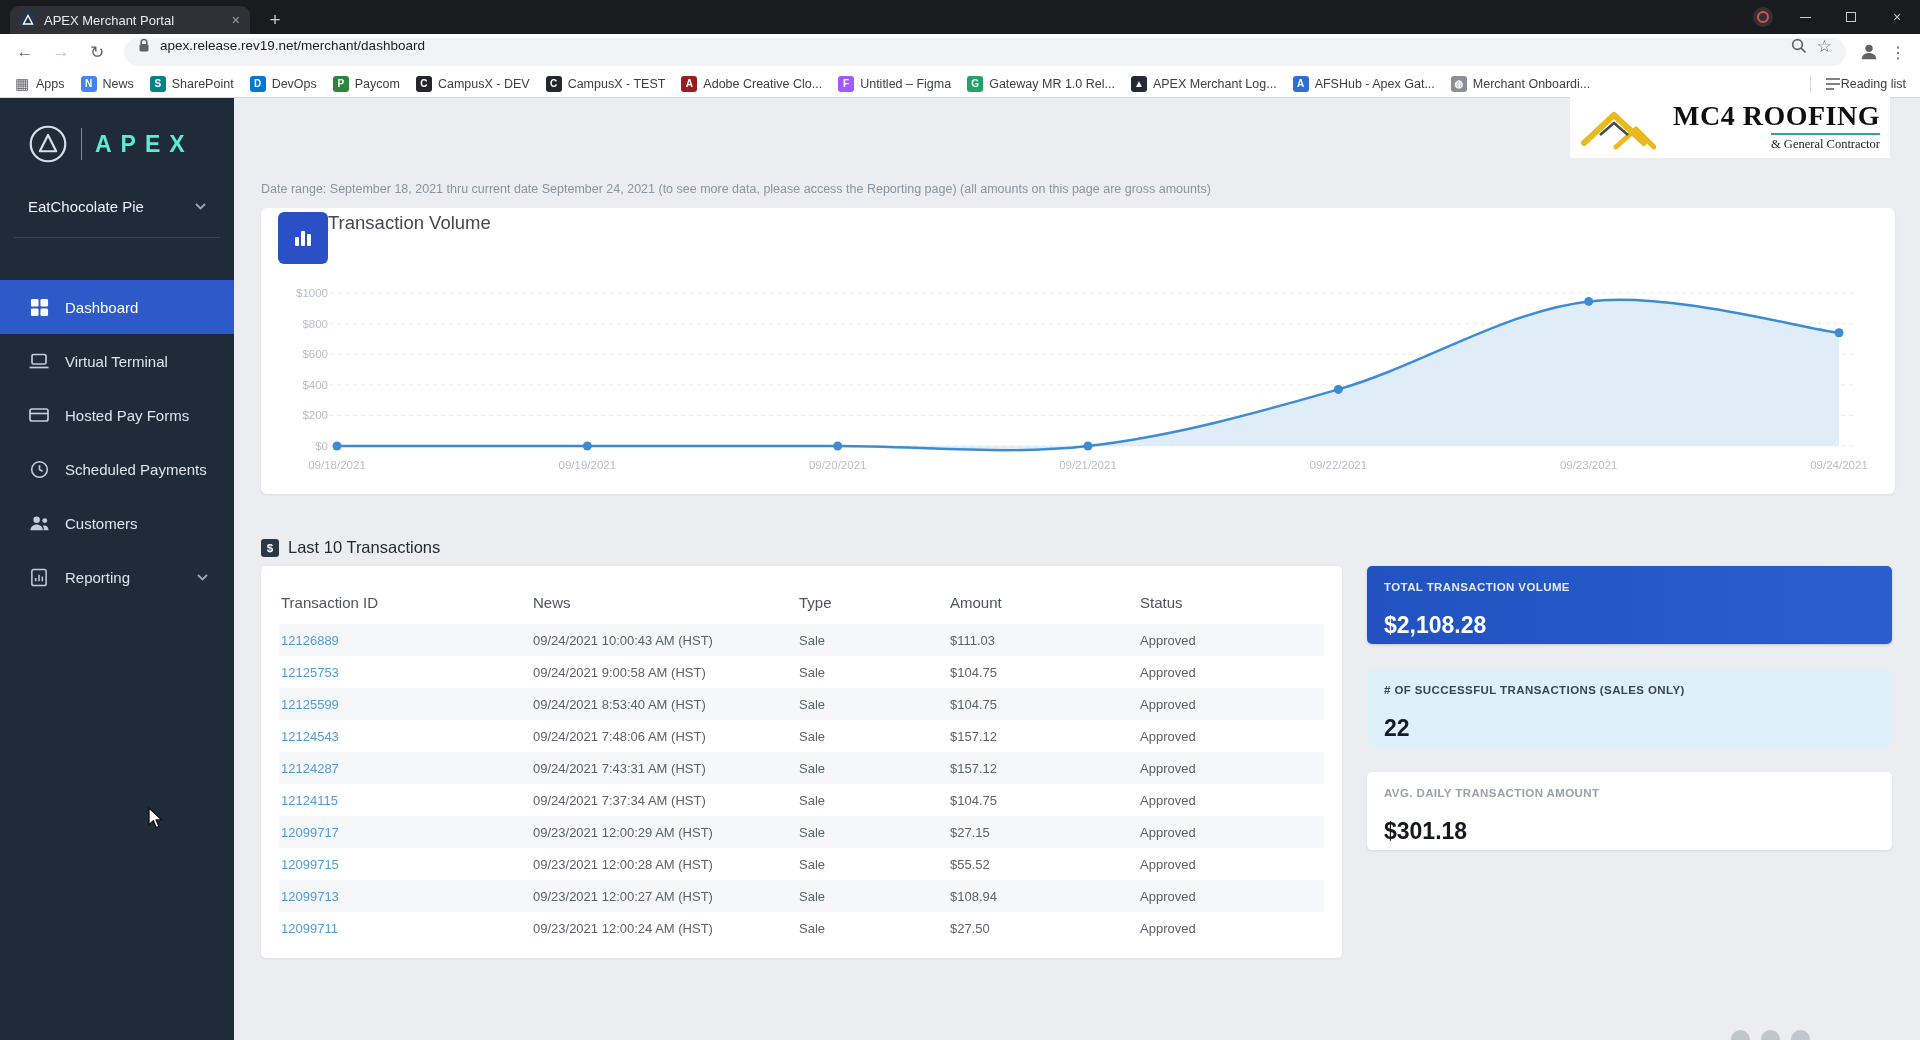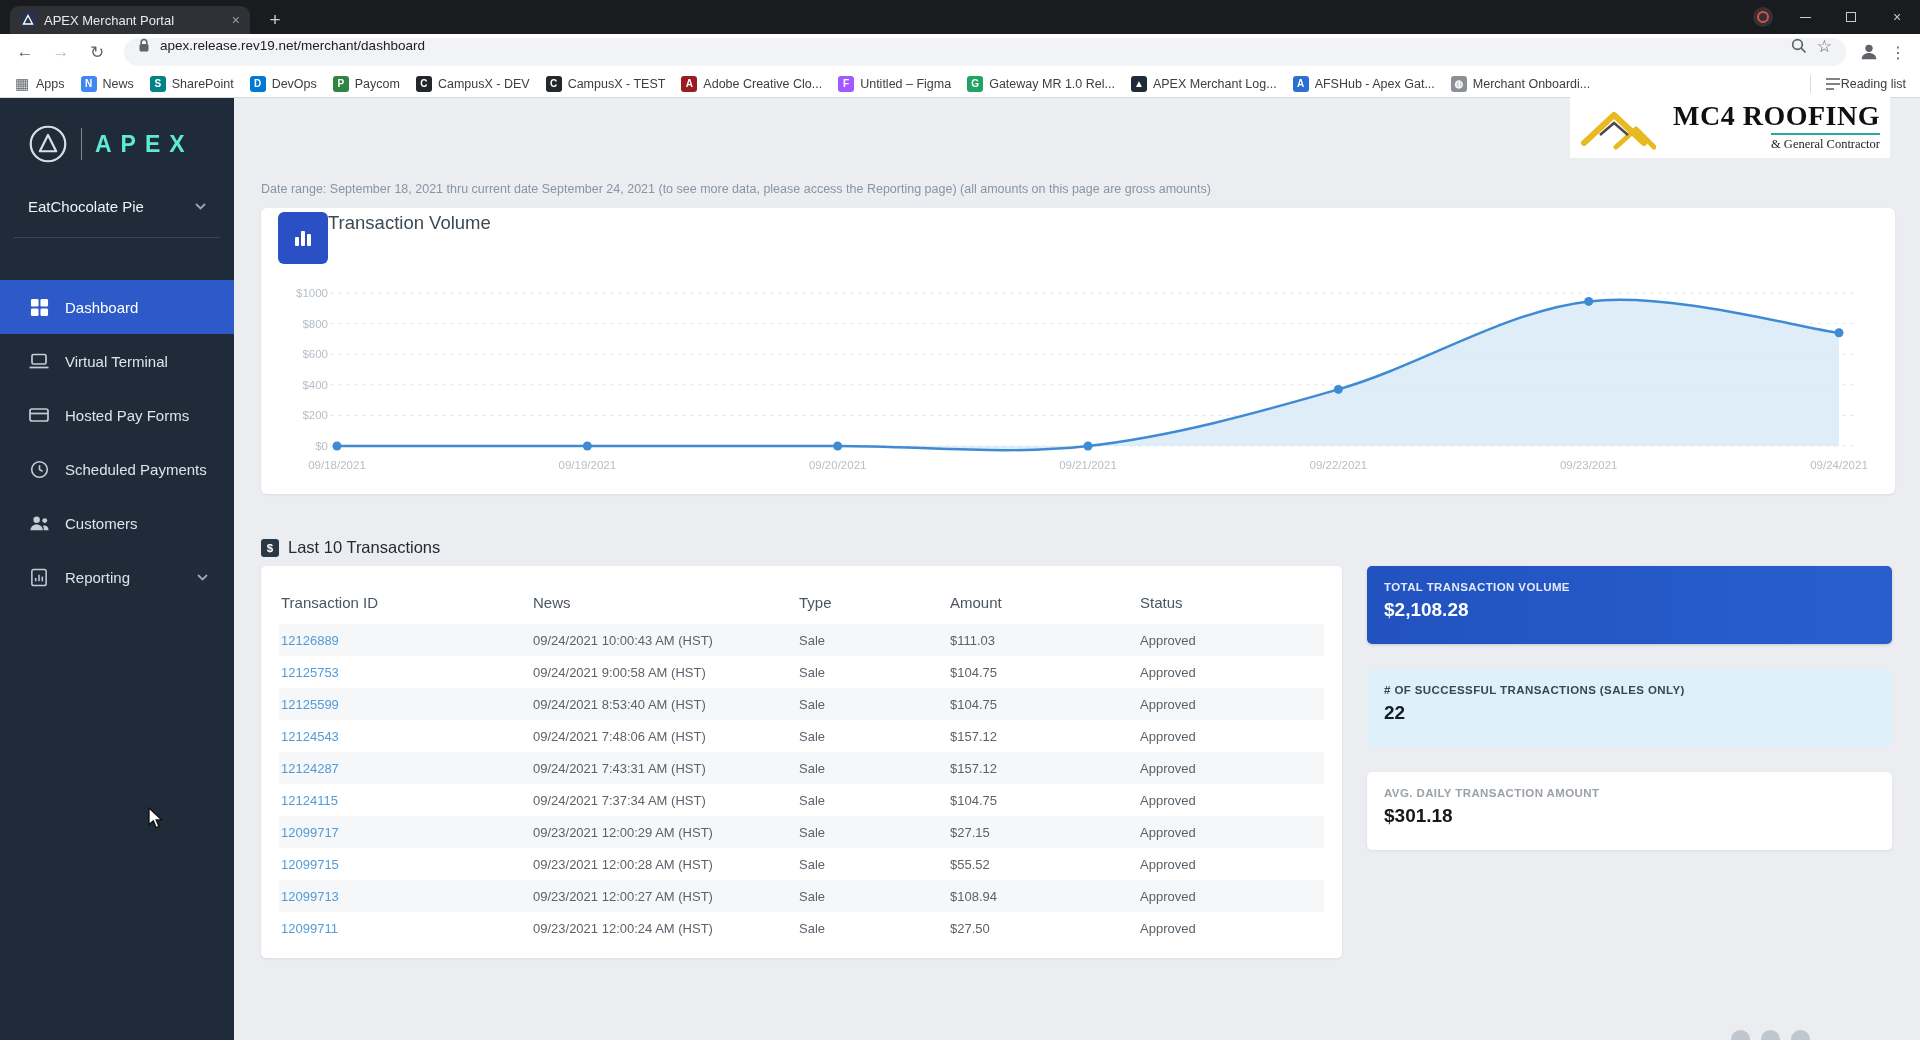--- a/index.html
+++ b/index.html
@@ -74,21 +74,21 @@
   .tx-row{display:grid;grid-template-columns:252px 266px 151px 190px 1fr;align-items:center}
   .tx-row span{padding-left:2px}
   .tx-head-row{height:44px;font-size:15px;color:#4b555f}
   .tx-data{height:32px;font-size:13px;color:#59636c}
   .tx-data.alt{background:#f5f7f9}
   .c-id{color:#529bd8}
 
   .stats{position:absolute;left:1133px;top:480px;width:525px;display:flex;flex-direction:column;gap:25px}
   .stat{height:78px;border-radius:5px;padding:15px 17px 0}
   .stat-label{font-size:11.5px;font-weight:600;letter-spacing:.4px}
-  .stat-value{font-size:19px;font-weight:700;margin-top:6px}
+  .stat-value{font-size:23px;font-weight:700;margin-top:19px}
   .stat-blue{background:linear-gradient(90deg,#2152c0,#2a5ecf);box-shadow:0 1px 3px rgba(23,43,77,.2)}
   .stat-blue .stat-label{color:rgba(255,255,255,.88)}
   .stat-blue .stat-value{color:#fff}
   .stat-light{background:#def1fb}
   .stat-light .stat-label{color:#3a464f}
   .stat-light .stat-value{color:#131d25}
   .stat-white{background:#fff;box-shadow:0 1px 3px rgba(23,43,77,.08)}
   .stat-white .stat-label{color:#9aa1a8}
   .stat-white .stat-value{color:#15191d}
 

